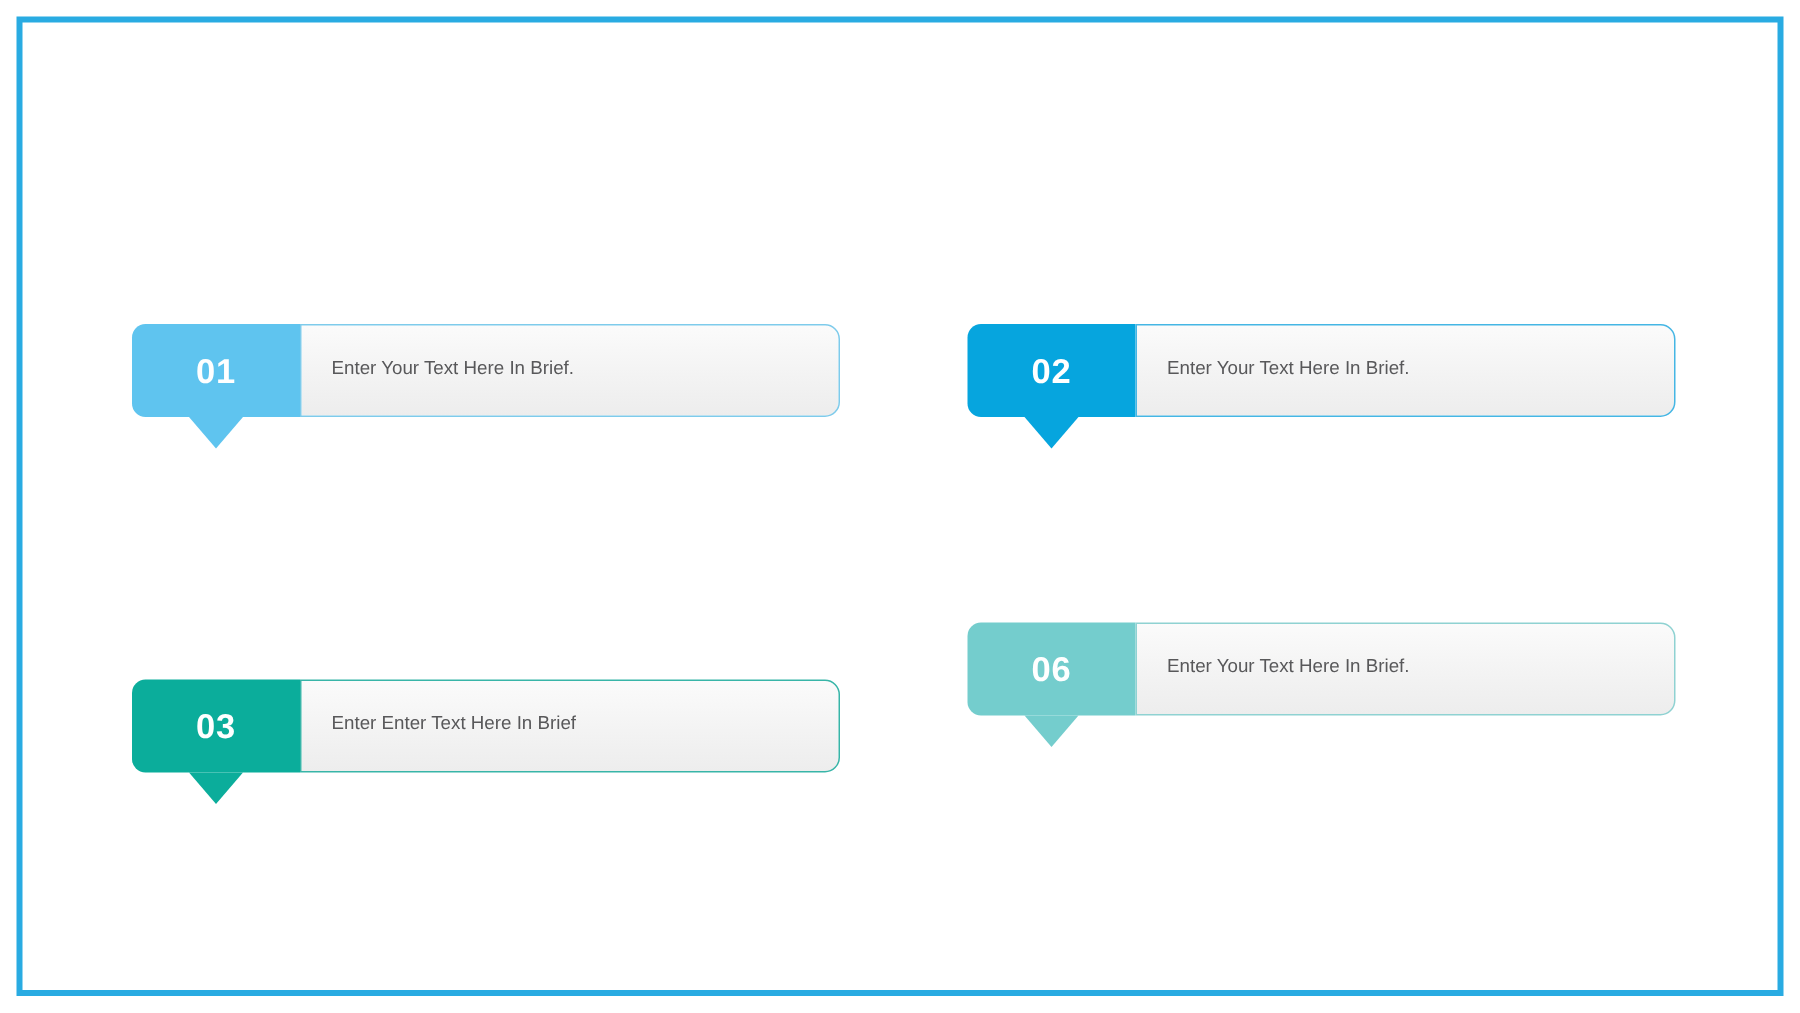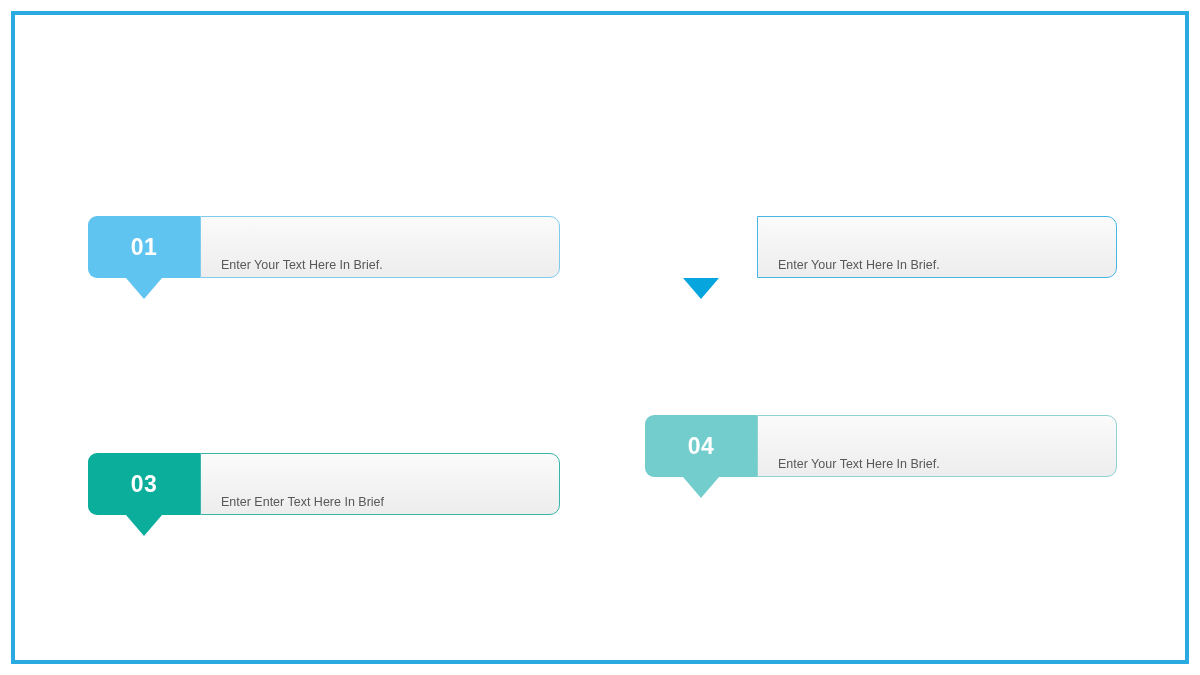--- a/index.html
+++ b/index.html
@@ -119,22 +119,22 @@
     left: 112px;
     top: 0;
     width: 360px;
     height: 62px;
     box-sizing: border-box;
     border-style: solid;
     border-width: 1.5px;
     border-radius: 0 10px 10px 0;
     background: linear-gradient(180deg, #fbfbfb 0%, #f3f3f3 55%, #ededed 100%);
     display: flex;
-    align-items: flex-end;
-    padding: 9px 0 4px 20px;
+    align-items: center;
+    padding: 9px 0 12px 20px;
   }
   .card-text {
     font-size: 12.5px;
     color: #58585a;
     line-height: 1.3;
     white-space: nowrap;
   }
 </style>
 </head>
 <body>
@@ -150,39 +150,42 @@
       <div class="card-badge" style="background: rgb(95, 196, 239);">
         <span>01</span>
       </div>
       <div class="card-tail" style="border-top-color: rgb(95, 196, 239);"></div>
       <div class="card-panel" style="border-color: rgb(126, 203, 235);">
         <span class="card-text">Enter Your Text Here In Brief.</span>
       </div>
     </div>
 
     <div class="card card-2">
+      <div class="card-badge" style="background: rgb(6, 165, 222);">
+        <span>02</span>
+      </div>
       <div class="card-tail" style="border-top-color: rgb(6, 165, 222);"></div>
       <div class="card-panel" style="border-color: rgb(69, 182, 228);">
         <span class="card-text">Enter Your Text Here In Brief.</span>
       </div>
     </div>
 
     <div class="card card-3">
       <div class="card-badge" style="background: rgb(11, 173, 155);">
         <span>03</span>
       </div>
       <div class="card-tail" style="border-top-color: rgb(11, 173, 155);"></div>
       <div class="card-panel" style="border-color: rgb(56, 181, 168);">
         <span class="card-text">Enter Enter Text Here In Brief</span>
       </div>
     </div>
 
     <div class="card card-4">
       <div class="card-badge" style="background: rgb(116, 205, 205);">
-        <span>04</span>
+        <span>06</span>
       </div>
       <div class="card-tail" style="border-top-color: rgb(116, 205, 205);"></div>
       <div class="card-panel" style="border-color: rgb(143, 210, 210);">
         <span class="card-text">Enter Your Text Here In Brief.</span>
       </div>
     </div>
 
   </div>
 </div>
 

